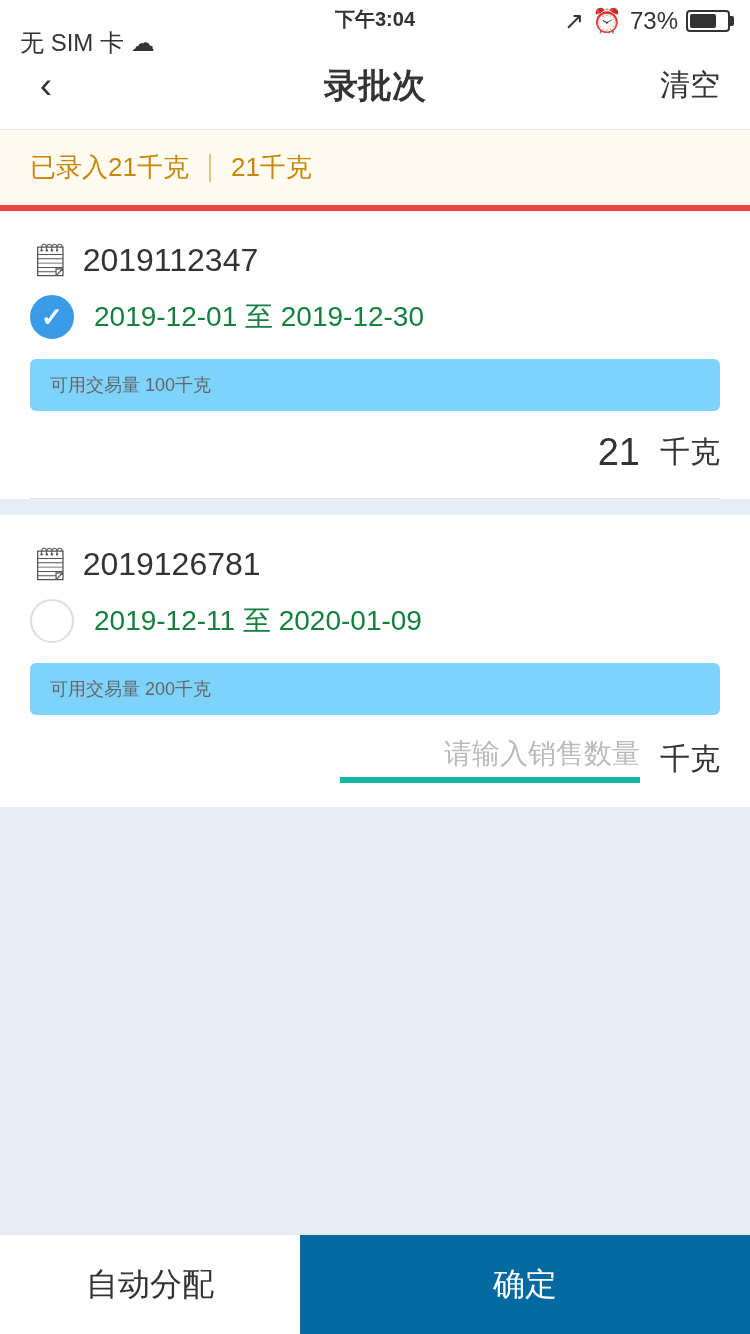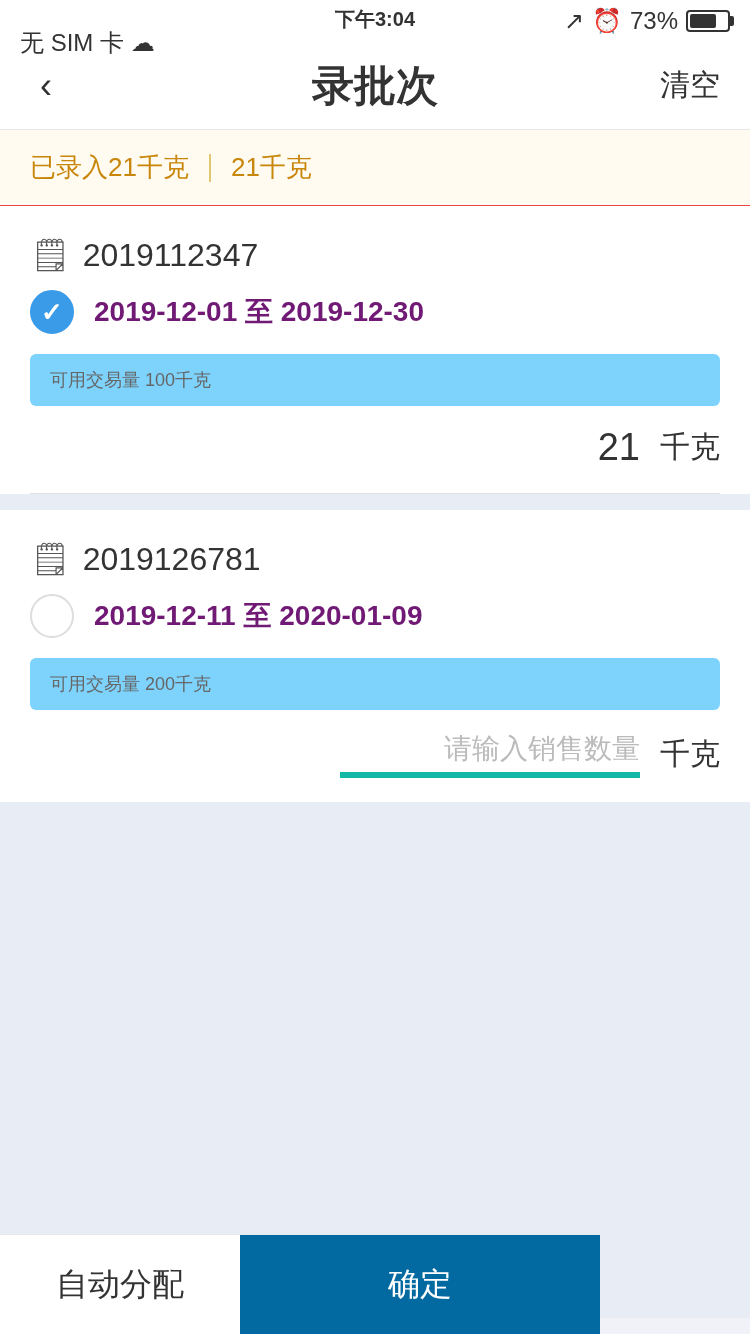--- a/index.html
+++ b/index.html
@@ -87,42 +87,42 @@
       padding: 0 30px;
       border-bottom: 1px solid #e8e8e8;
     }
     .nav-back {
       font-size: 36px;
       color: #333;
       cursor: pointer;
       padding: 10px;
     }
     .nav-title {
-      font-size: 42px;
+      font-size: 34px;
       font-weight: 600;
       color: #333;
       position: absolute;
       left: 50%;
       transform: translateX(-50%);
     }
     .nav-clear {
       font-size: 30px;
       color: #333;
       cursor: pointer;
     }
 
     
     .summary-bar {
       width: 750px;
       background: #fffbf0;
       padding: 20px 30px;
       display: flex;
       align-items: center;
       gap: 20px;
-      border-bottom: 1px solid #ef4444;
+      border-bottom: 6px solid #ef4444;
     }
     .summary-text {
       font-size: 26px;
       color: #c8860a;
     }
     .summary-divider {
       width: 2px;
       height: 28px;
       background: #e0c870;
     }
@@ -176,22 +176,21 @@
       border-color: #3a9be8;
     }
     .radio-btn.checked::after {
       content: '✓';
       color: #fff;
       font-size: 26px;
       font-weight: 700;
     }
     .batch-date {
       font-size: 28px;
-      color: #701a75;
-      font-weight: bold;
+      color: #15803d;
     }
     .available-qty-bar {
       background: #7dd3fc;
       border-radius: 6px;
       padding: 14px 20px;
       margin: 0 0 20px 0;
       font-size: 18px;
       color: #666;
     }
     .qty-value {
@@ -218,21 +217,21 @@
     .section-divider {
       height: 16px;
       background: #e8ecf4;
     }
 
     
     .bottom-bar {
       position: fixed;
       bottom: 0;
       left: 0;
-      width: 600px;
+      width: 750px;
       height: 100px;
       display: flex;
       background: #fff;
       border-top: 1px solid #e8e8e8;
     }
     .btn-auto {
       flex: 1;
       display: flex;
       align-items: center;
       justify-content: center;

